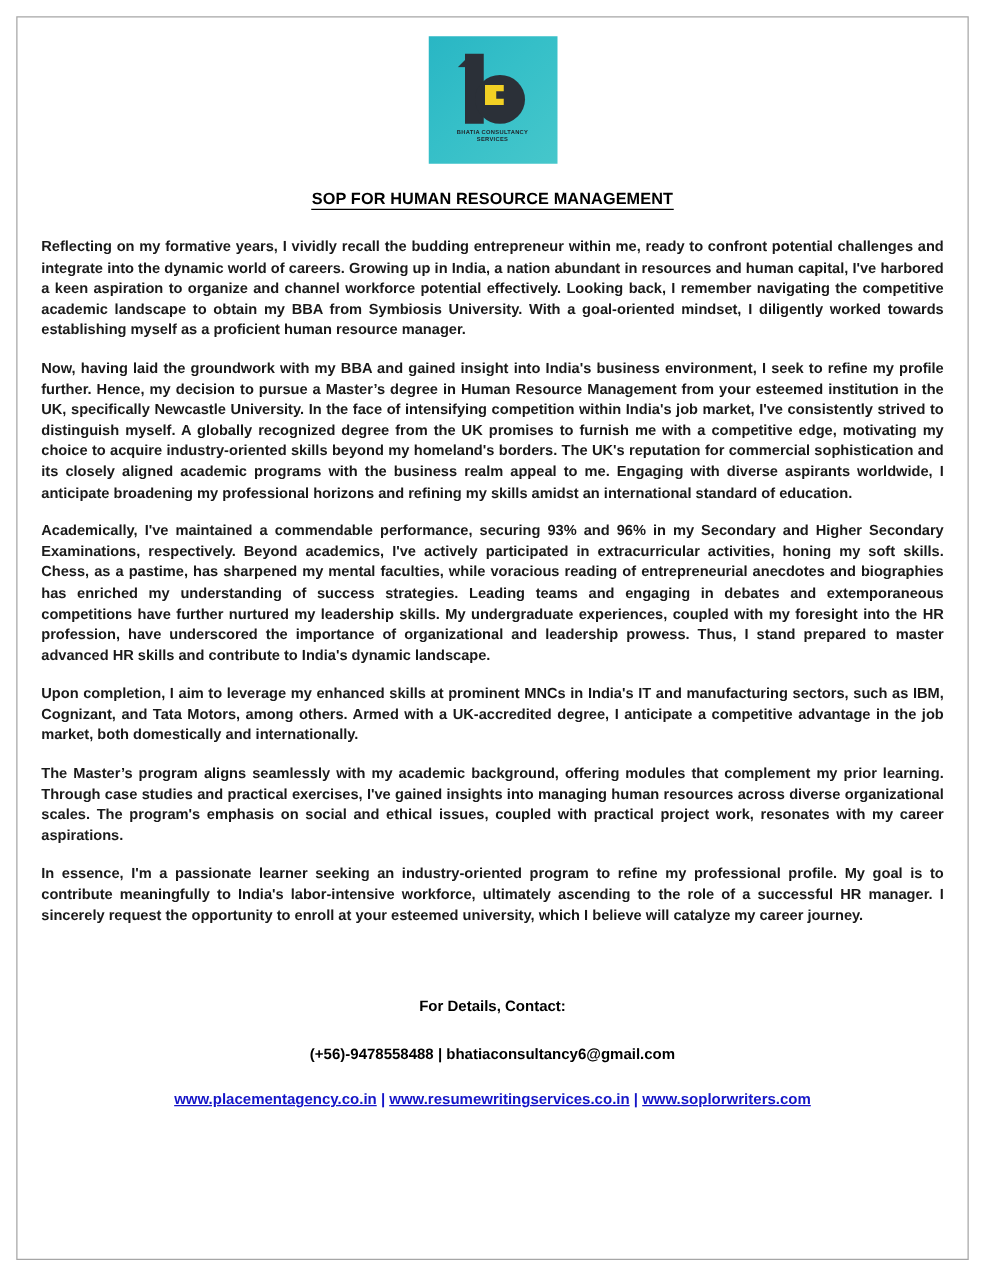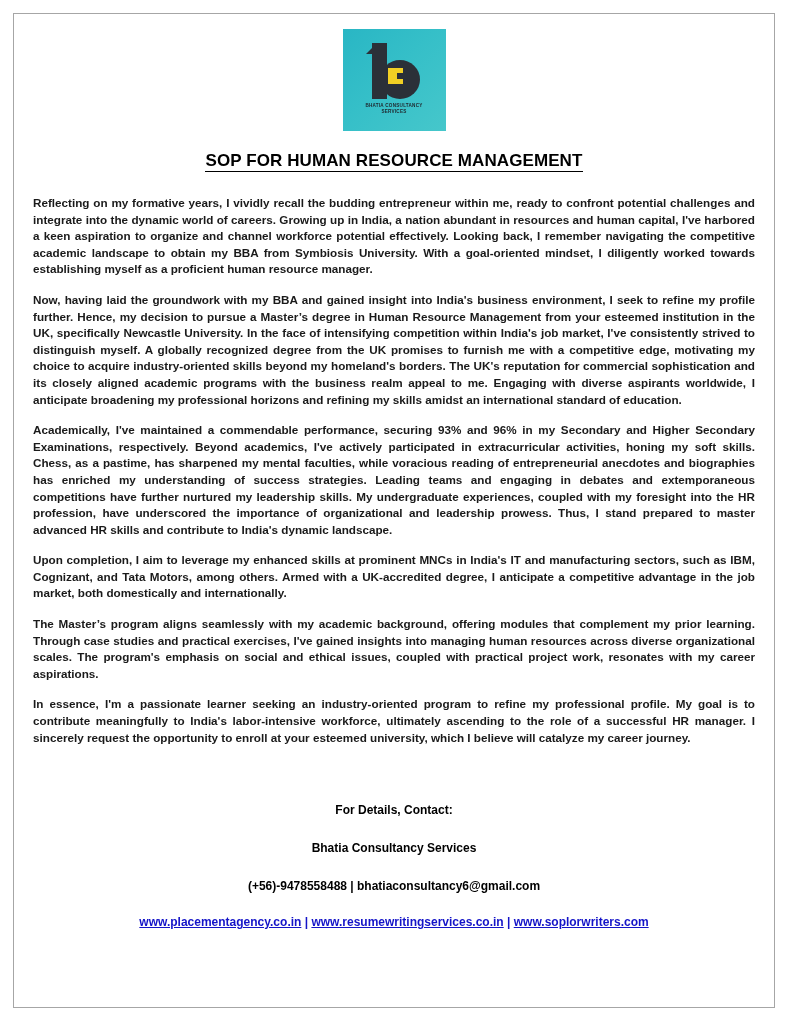--- a/index.html
+++ b/index.html
@@ -117,21 +117,21 @@
     font-family: "Liberation Sans", sans-serif;
     font-weight: bold;
     line-height: 1.35;
   }
   .logo-text .l1 { font-size: 4.6px; letter-spacing: 0.25px; display: block; }
   .logo-text .l2 { font-size: 4.6px; letter-spacing: 0.25px; display: block; }
 
   
   .doc-title {
     text-align: center;
-    font-size: 17px;
+    font-size: 13px;
     font-weight: bold;
     color: #000000;
     margin-top: 20px;
     letter-spacing: 0.1px;
   }
   .doc-title span {
     border-bottom: 1.6px solid #000;
     padding-bottom: 1px;
   }
 
@@ -211,21 +211,20 @@
       <p>Reflecting on my formative years, I vividly recall the budding entrepreneur within me, ready to confront potential challenges and integrate into the dynamic world of careers. Growing up in India, a nation abundant in resources and human capital, I've harbored a keen aspiration to organize and channel workforce potential effectively. Looking back, I remember navigating the competitive academic landscape to obtain my BBA from Symbiosis University. With a goal-oriented mindset, I diligently worked towards establishing myself as a proficient human resource manager.</p>
       <p>Now, having laid the groundwork with my BBA and gained insight into India's business environment, I seek to refine my profile further. Hence, my decision to pursue a Master’s degree in Human Resource Management from your esteemed institution in the UK, specifically Newcastle University. In the face of intensifying competition within India's job market, I've consistently strived to distinguish myself. A globally recognized degree from the UK promises to furnish me with a competitive edge, motivating my choice to acquire industry-oriented skills beyond my homeland's borders. The UK's reputation for commercial sophistication and its closely aligned academic programs with the business realm appeal to me. Engaging with diverse aspirants worldwide, I anticipate broadening my professional horizons and refining my skills amidst an international standard of education.</p>
       <p>Academically, I've maintained a commendable performance, securing 93% and 96% in my Secondary and Higher Secondary Examinations, respectively. Beyond academics, I've actively participated in extracurricular activities, honing my soft skills. Chess, as a pastime, has sharpened my mental faculties, while voracious reading of entrepreneurial anecdotes and biographies has enriched my understanding of success strategies. Leading teams and engaging in debates and extemporaneous competitions have further nurtured my leadership skills. My undergraduate experiences, coupled with my foresight into the HR profession, have underscored the importance of organizational and leadership prowess. Thus, I stand prepared to master advanced HR skills and contribute to India's dynamic landscape.</p>
       <p>Upon completion, I aim to leverage my enhanced skills at prominent MNCs in India's IT and manufacturing sectors, such as IBM, Cognizant, and Tata Motors, among others. Armed with a UK-accredited degree, I anticipate a competitive advantage in the job market, both domestically and internationally.</p>
       <p>The Master’s program aligns seamlessly with my academic background, offering modules that complement my prior learning. Through case studies and practical exercises, I've gained insights into managing human resources across diverse organizational scales. The program's emphasis on social and ethical issues, coupled with practical project work, resonates with my career aspirations.</p>
       <p>In essence, I'm a passionate learner seeking an industry-oriented program to refine my professional profile. My goal is to contribute meaningfully to India's labor-intensive workforce, ultimately ascending to the role of a successful HR manager. I sincerely request the opportunity to enroll at your esteemed university, which I believe will catalyze my career journey.</p>
     </div>
 
     <div class="footer">
       <div class="footer-line">For Details, Contact:</div>
-      <div class="footer-line">Bhatia Consultancy Services</div>
       <div class="footer-line last">(+56)-9478558488 | bhatiaconsultancy6@gmail.com</div>
       <div class="footer-links">
         <a href="#">www.placementagency.co.in</a><span class="sep"> | </span><a href="#">www.resumewritingservices.co.in</a><span class="sep"> | </span><a href="#">www.soplorwriters.com</a>
       </div>
     </div>
 
   </div>
 </div>
 
 </body></html>

